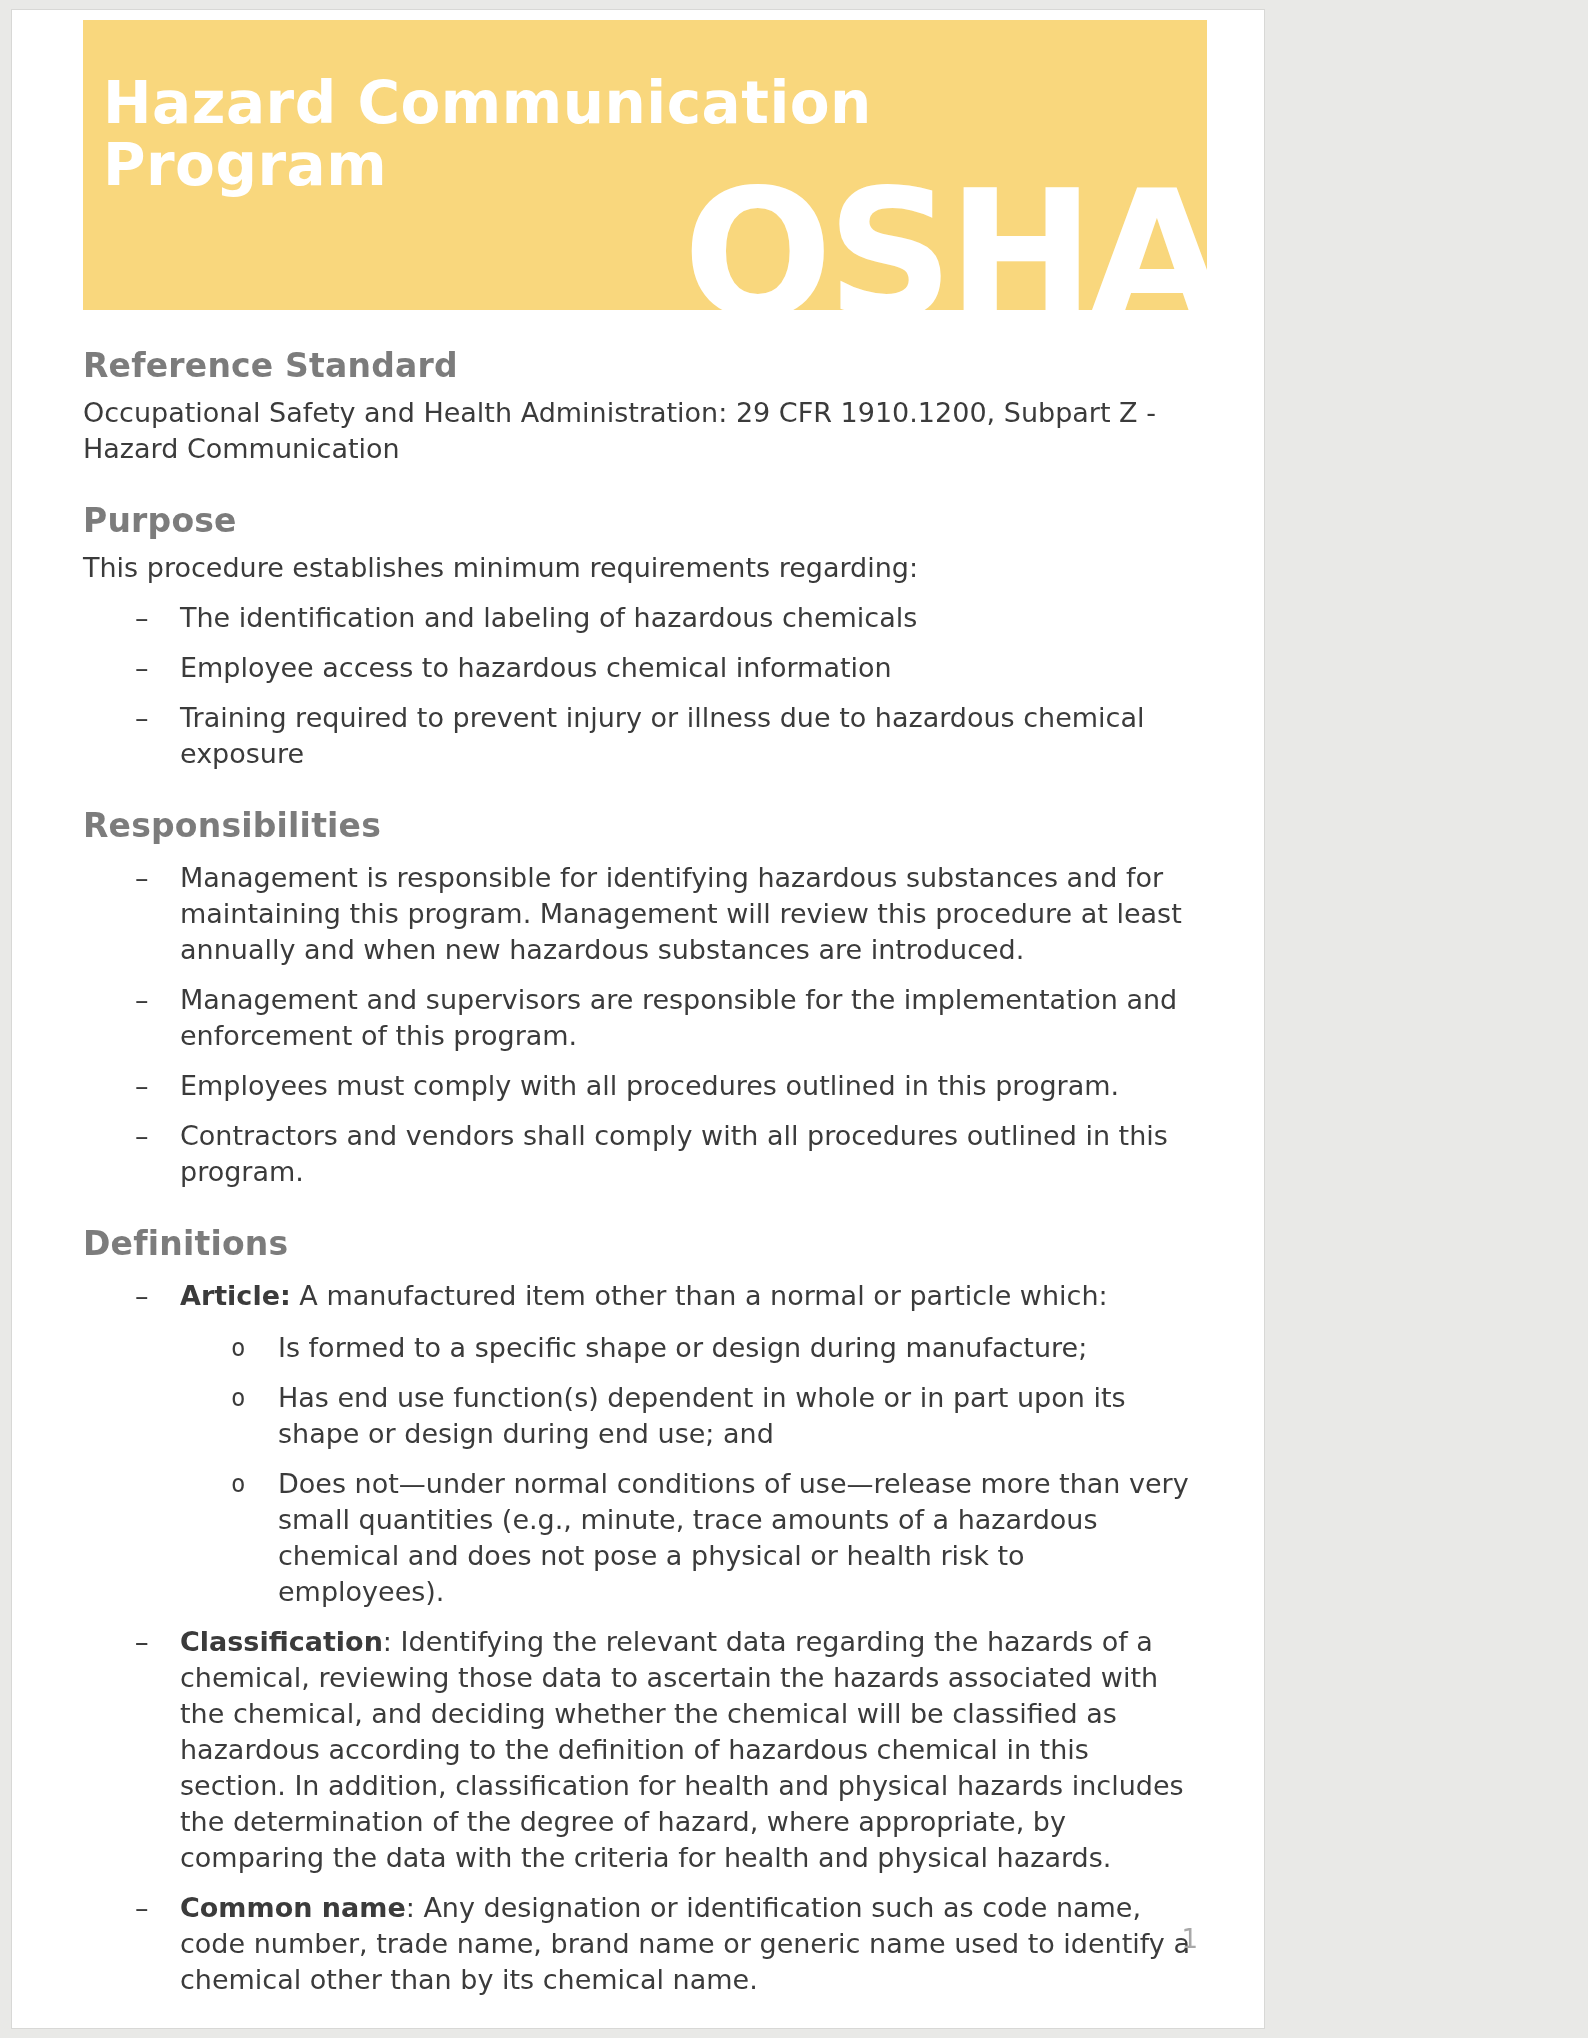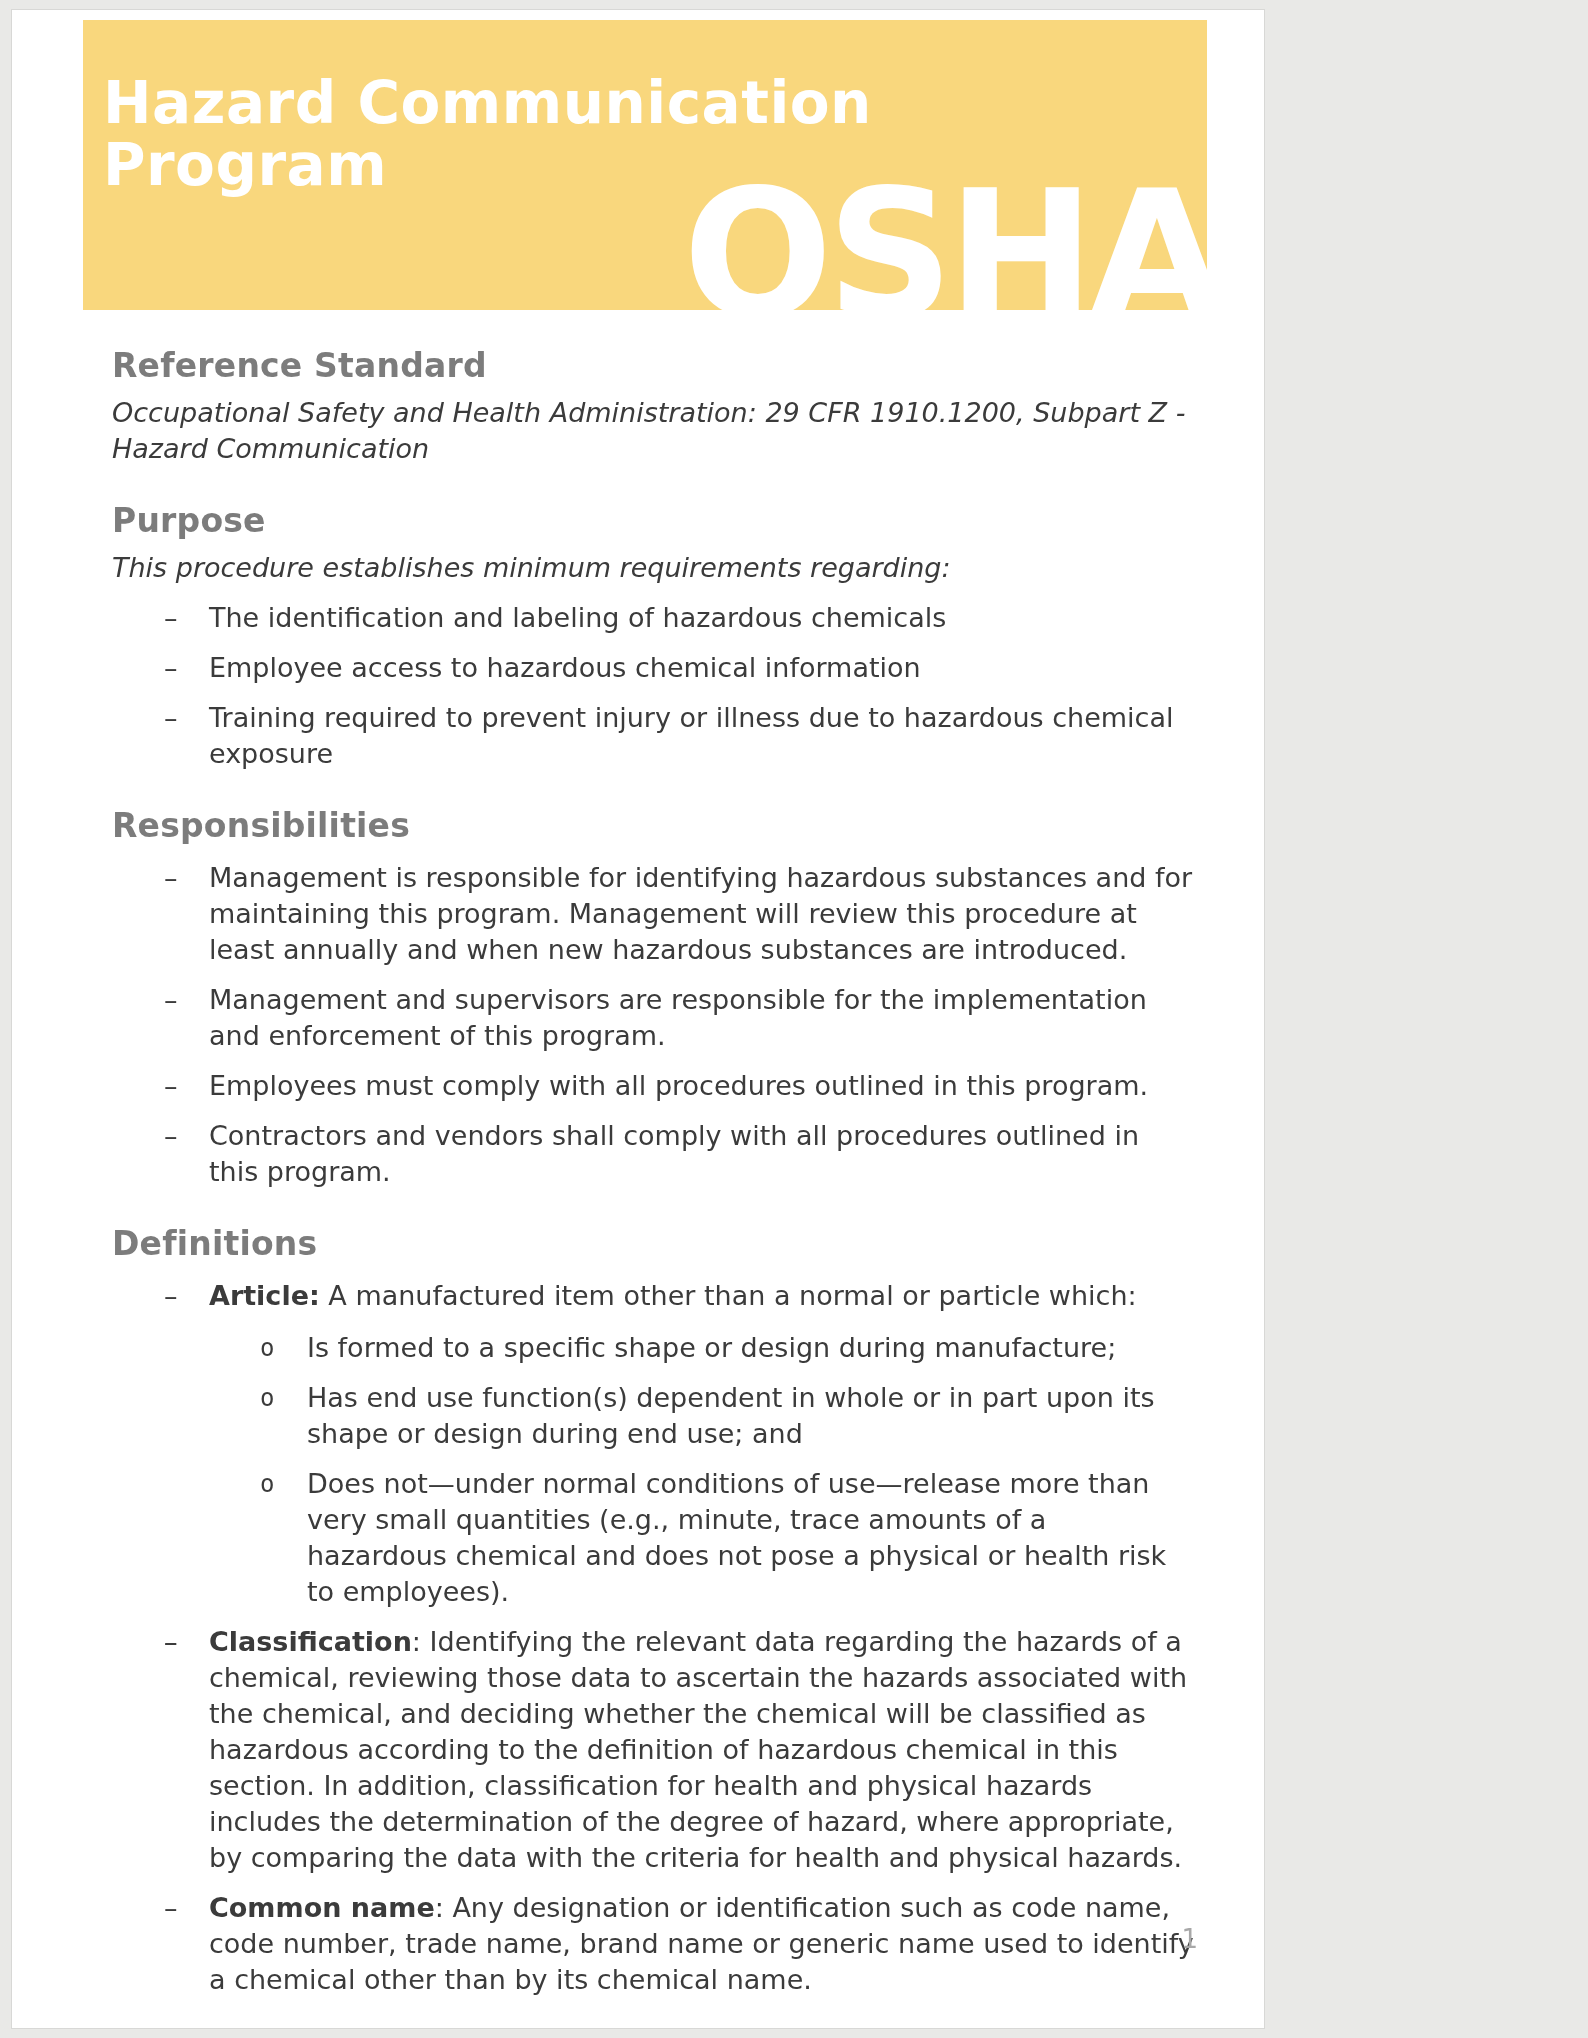--- a/index.html
+++ b/index.html
@@ -50,31 +50,30 @@
     letter-spacing: -6px;
     color: var(--logo, #ffffff);
     white-space: nowrap;
   }
   
   .content {
     padding: 36px 70px 0 71px;
     color: var(--body_text, #3B3B3B);
     font-size: 27px;
     line-height: 36px;
-    margin-left: 29px;
   }
   h2 {
     color: var(--heading, #7C7C7C);
     font-size: 33px;
     line-height: 40px;
     margin: 34px 0 9px 0;
     letter-spacing: 0.2px;
   }
   .content section:first-of-type h2 { margin-top: 0; }
-  .content p { margin: 0 0 4px 0; font-style: italic; }
+  .content p { margin: 0 0 4px 0; }
   ul.blist { list-style: none; margin-top: 12px; }
   ul.blist li { position: relative; margin: 14px 0; }
   li.l1 { padding-left: 97px; }
   li.l1 > .marker { position: absolute; left: 52px; top: 0; }
   ul.sub { margin-top: 16px; }
   li.l2 { padding-left: 98px; margin: 18px 0; }
   li.l2 > .marker { position: absolute; left: 51px; top: 0; }
   .marker-o { font-family: "DejaVu Sans Mono", monospace; font-size: 24px; }
   .term { font-weight: bold; }
   .page-number {

